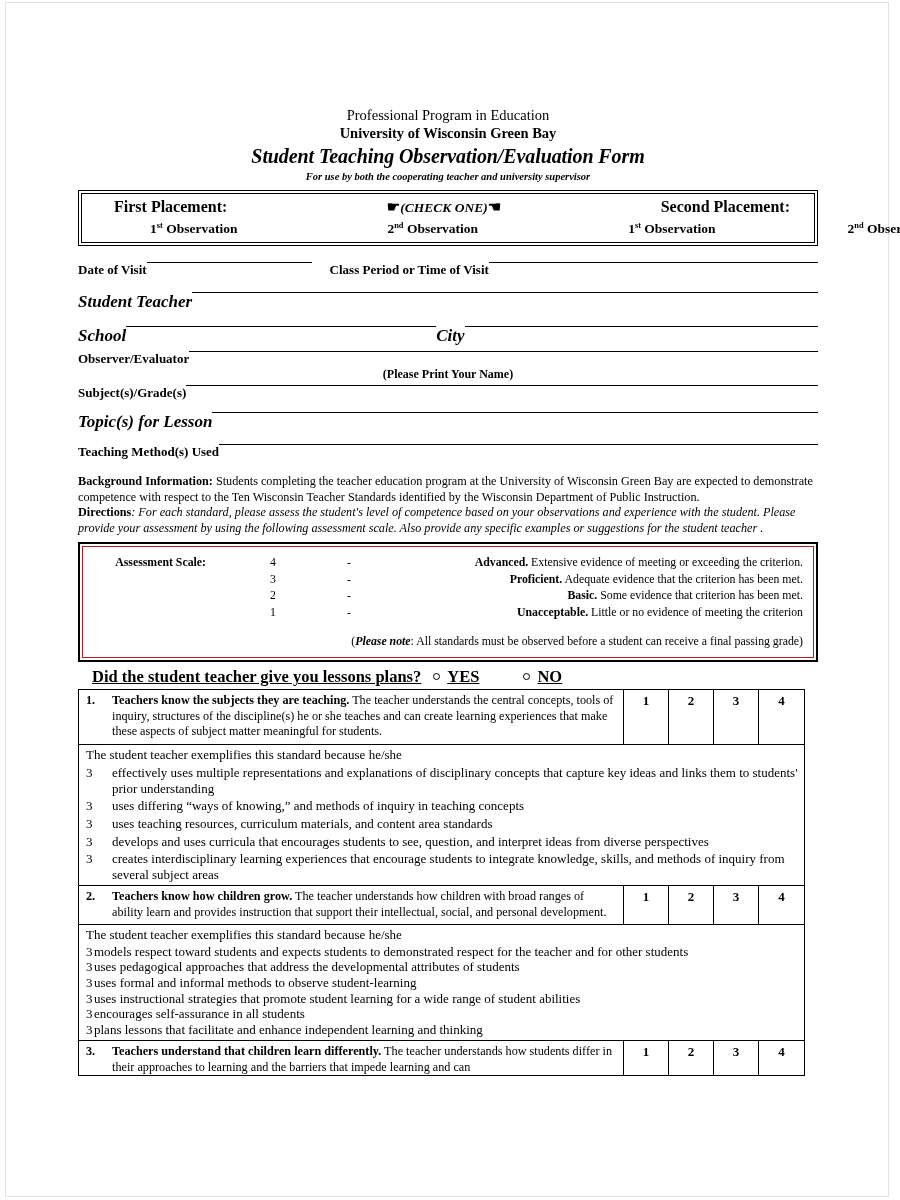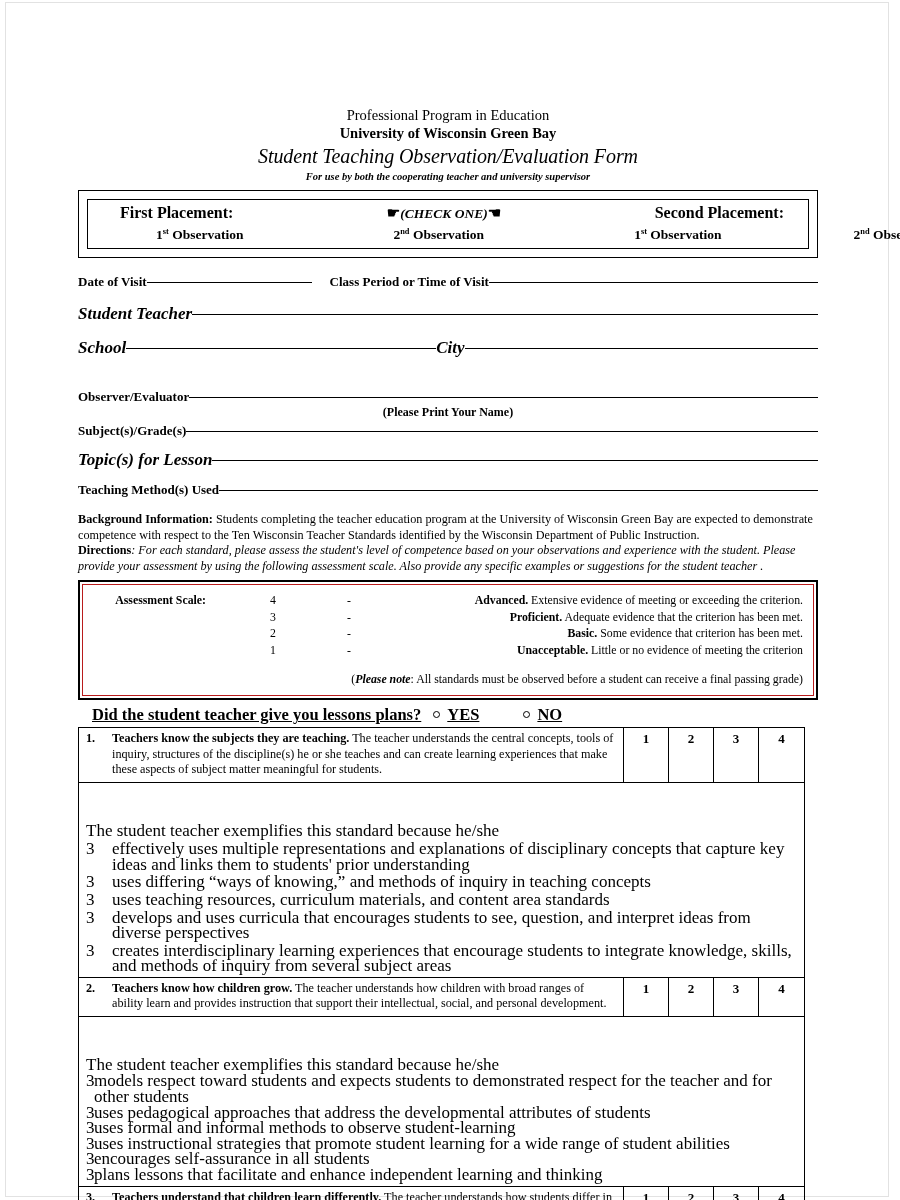--- a/index.html
+++ b/index.html
@@ -28,30 +28,30 @@
     left: 72px;
     top: 103px;
     width: 740px;
   }
 
   
   .hdr { text-align: center; }
   .hdr-line1 { font-size: 14.5px; line-height: 18px; }
   .hdr-line2 { font-size: 14.5px; font-weight: bold; line-height: 19px; }
   .hdr-title {
-    font-size: 20px; font-weight: normal; font-style: italic;
+    font-size: 20px; font-weight: bold; font-style: italic;
     line-height: 26px; letter-spacing: -0.1px;
   }
   .hdr-sub { font-size: 10.5px; font-style: italic; font-weight: bold; line-height: 16px; }
 
   
   .placement-box {
     margin-top: 5px;
     border: 1px solid #000;
-    padding: 8px;
+    padding: 2px;
   }
   .placement-inner {
     border: 1px solid #000;
     padding: 3px 6px 4px 6px;
   }
   .placement-row1 {
     display: flex;
     align-items: baseline;
     justify-content: space-between;
     font-weight: bold;
@@ -79,31 +79,31 @@
   .obs { white-space: nowrap; }
   sup { font-size: 0.62em; vertical-align: super; line-height: 0; }
 
   .pr2-a { margin-left: 18px; }
   .pr2-gap1 { width: 22px; }
   .pr2-gap2 { flex: 1; }
   .pr2-gap3 { width: 10px; }
 
   
   .fields { margin-top: 16px; }
-  .frow { display: flex; align-items: center; }
+  .frow { display: flex; align-items: flex-start; }
   .lbl-b { font-weight: bold; font-size: 13px; white-space: nowrap; }
   .lbl-i { font-weight: bold; font-style: italic; font-size: 17px; white-space: nowrap; }
   .rule { flex: 1; border-bottom: 1.4px solid #000; height: 0; }
   .rule-fixed { border-bottom: 1.4px solid #000; height: 0; }
   .note-center { text-align: center; font-weight: bold; font-size: 12px; line-height: 15px; }
 
   .r-date { margin-top: 0px; }
   .r-st { margin-top: 14px; }
   .r-school { margin-top: 14px; }
-  .r-obs { margin-top: 31px; }
+  .r-obs { margin-top: 5px; }
   .r-subj { margin-top: 3px; }
   .r-topic { margin-top: 11px; }
   .r-method { margin-top: 12px; }
 
   
   .bg-block { margin-top: 14px; font-size: 12.2px; line-height: 15.6px; text-align: left; }
   .bg-block b { font-weight: bold; }
   .dir-head { font-weight: bold; }
   .dir-text { font-style: italic; }
 
@@ -182,23 +182,22 @@
     font-weight: bold;
     font-size: 13px;
     text-align: center;
     padding-top: 3px;
   }
   .rate-cell.last { border-right: none; }
 
   .std-crit {
     border-bottom: 1.4px solid #000;
     padding: 2px 6px 3px 7px;
-    font-size: 17px;
+    font-size: 13px;
     line-height: 15.6px;
-    margin-top: 38px;
   }
   .crit-intro { padding-bottom: 1px; }
   .crit-line { display: flex; align-items: flex-start; }
   .crit-mark { width: 26px; flex-shrink: 0; }
   .crit-mark.tight { width: 8px; }
   .crit-text { flex: 1; }
   .crit-sp-wide .crit-line { margin-top: 2px; }
 
   .clip-row { max-height: 35px; overflow: hidden; }
 </style>

